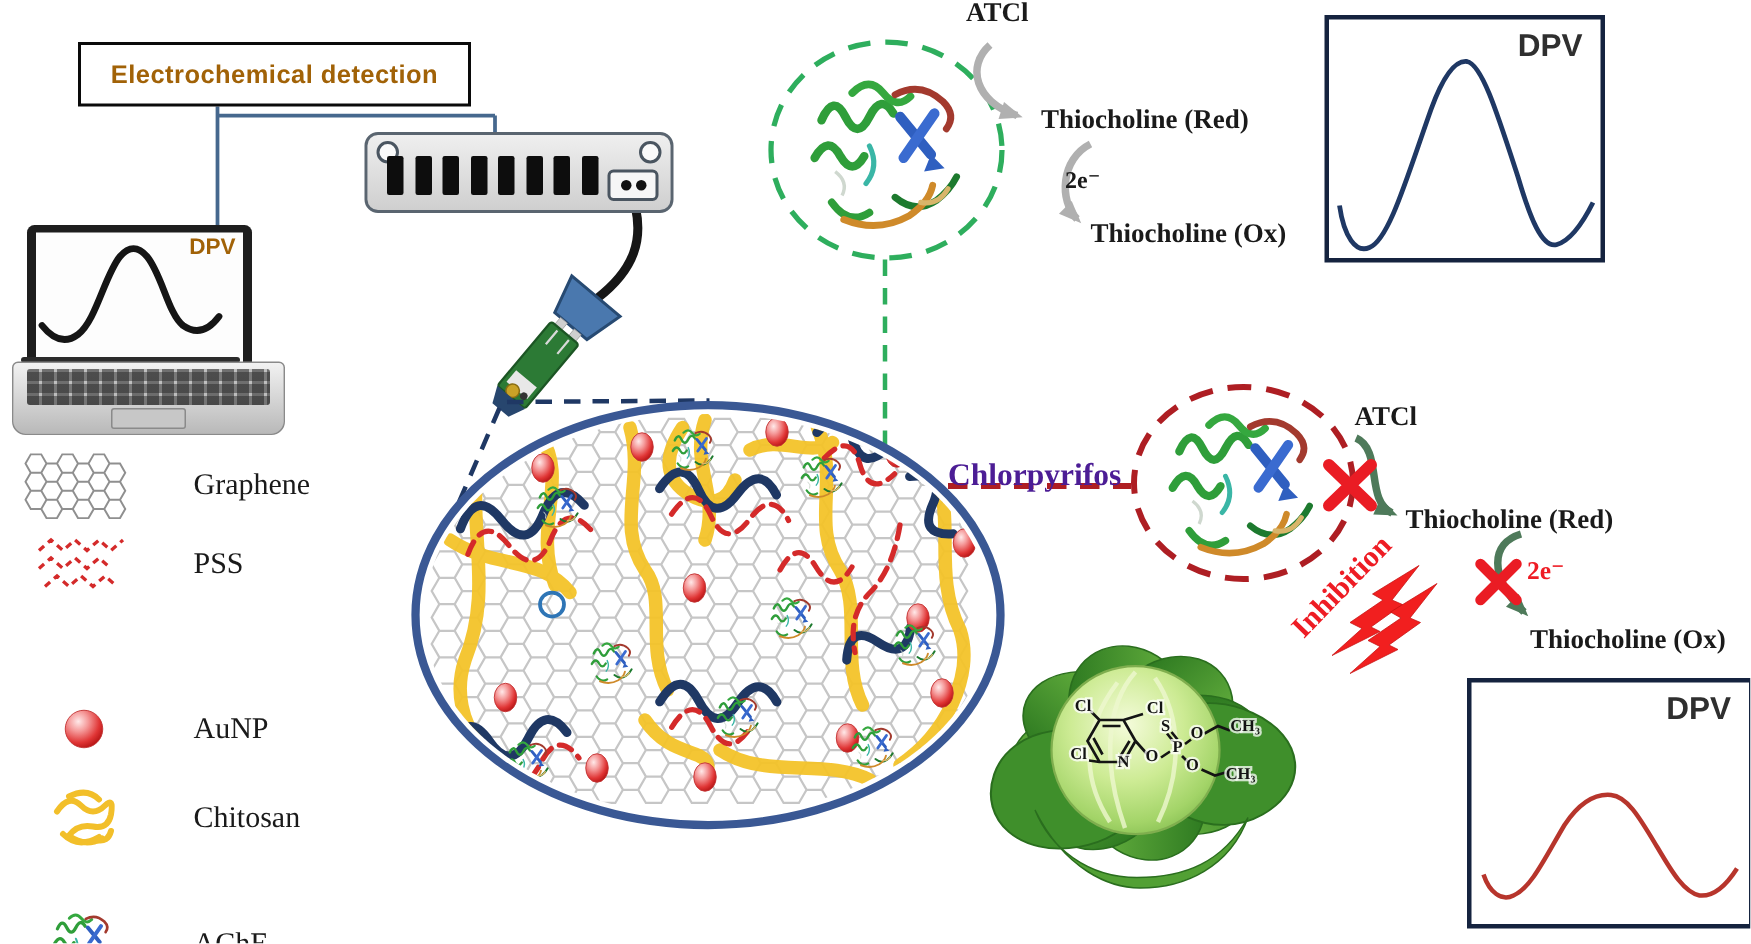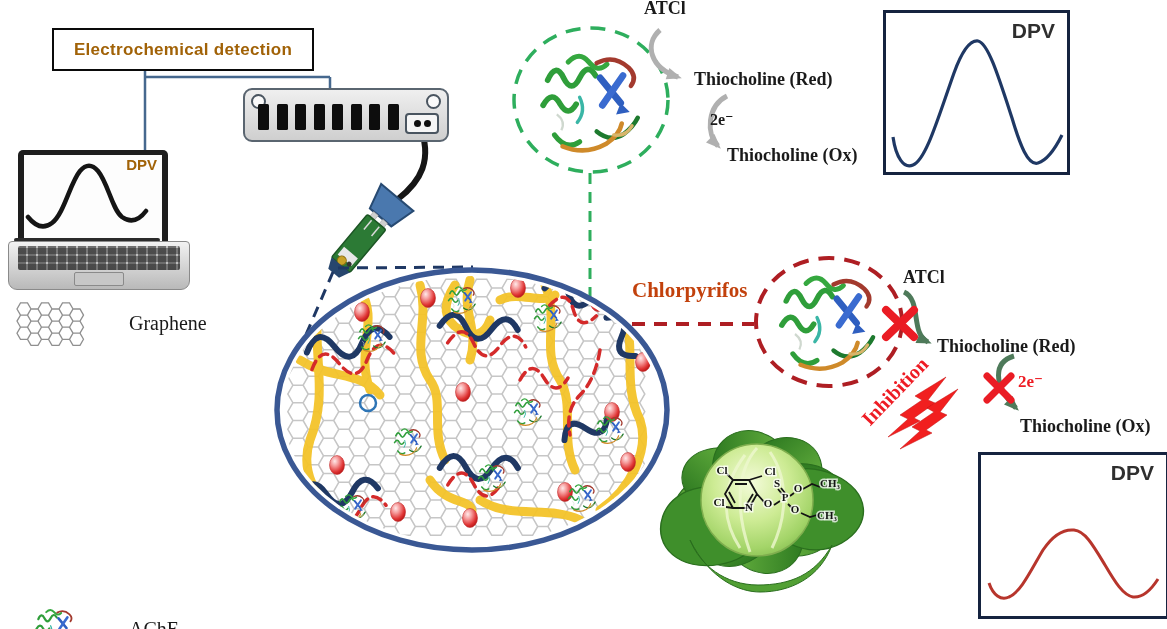--- a/index.html
+++ b/index.html
@@ -43,21 +43,21 @@
   .leg-row{display:flex;align-items:center;z-index:2;}
   .leg-icon{width:92px;display:flex;justify-content:center;align-items:center;}
   .leg-lbl{font-size:20px;margin-left:27px;color:#1a1a1a;}
 
   
   .rxn{font-size:18px;}
   #p1-atcl{left:644px;top:-2px;}
   #p1-red{left:694px;top:69px;}
   #p1-2e{left:710px;top:110px;font-size:16px;}
   #p1-ox{left:727px;top:145px;}
-  #chlor{left:632px;top:278px;font-size:21px;color:#c2410c;}
+  #chlor{left:632px;top:304px;font-size:21px;color:#4c1d95;}
   #p2-atcl{left:903px;top:267px;}
   #p2-red{left:937px;top:336px;}
   #p2-2e{left:1018px;top:371px;font-size:17px;color:#ee1c24;}
   #p2-ox{left:1020px;top:416px;}
   #inhib{left:828px;top:380px;width:134px;text-align:center;font-size:20px;color:#ee1c24;
          transform:rotate(-46deg);}
 
   
   .dpv-box{border:3px solid #15233f;background:#fff;z-index:2;}
   #dpv-top{left:883px;top:10px;width:181px;height:159px;}
@@ -321,20 +321,49 @@
   </div>
 
   <div class="abs leg-row" style="left:10px;top:300px">
     <div class="leg-icon">
       <svg width="80" height="46">
           <path id="hex-legend" d="M15.0,9.0L11.5,15.1L4.5,15.1L1.0,9.0L4.5,2.9L11.5,2.9ZM15.0,21.1L11.5,27.2L4.5,27.2L1.0,21.1L4.5,15.1L11.5,15.1ZM15.0,33.2L11.5,39.3L4.5,39.3L1.0,33.2L4.5,27.2L11.5,27.2ZM25.5,15.1L22.0,21.1L15.0,21.1L11.5,15.1L15.0,9.0L22.0,9.0ZM25.5,27.2L22.0,33.2L15.0,33.2L11.5,27.2L15.0,21.1L22.0,21.1ZM25.5,39.3L22.0,45.4L15.0,45.4L11.5,39.3L15.0,33.2L22.0,33.2ZM36.0,9.0L32.5,15.1L25.5,15.1L22.0,9.0L25.5,2.9L32.5,2.9ZM36.0,21.1L32.5,27.2L25.5,27.2L22.0,21.1L25.5,15.1L32.5,15.1ZM36.0,33.2L32.5,39.3L25.5,39.3L22.0,33.2L25.5,27.2L32.5,27.2ZM46.5,15.1L43.0,21.1L36.0,21.1L32.5,15.1L36.0,9.0L43.0,9.0ZM46.5,27.2L43.0,33.2L36.0,33.2L32.5,27.2L36.0,21.1L43.0,21.1ZM46.5,39.3L43.0,45.4L36.0,45.4L32.5,39.3L36.0,33.2L43.0,33.2ZM57.0,9.0L53.5,15.1L46.5,15.1L43.0,9.0L46.5,2.9L53.5,2.9ZM57.0,21.1L53.5,27.2L46.5,27.2L43.0,21.1L46.5,15.1L53.5,15.1ZM57.0,33.2L53.5,39.3L46.5,39.3L43.0,33.2L46.5,27.2L53.5,27.2ZM67.5,15.1L64.0,21.1L57.0,21.1L53.5,15.1L57.0,9.0L64.0,9.0ZM67.5,27.2L64.0,33.2L57.0,33.2L53.5,27.2L57.0,21.1L64.0,21.1ZM67.5,39.3L64.0,45.4L57.0,45.4L53.5,39.3L57.0,33.2L64.0,33.2Z" stroke="#8f8f8f" stroke-width="1.3" fill="none"></path>
         </svg>
     </div>
     <span class="leg-lbl">Graphene</span>
   </div>
+  <div class="abs leg-row" style="left:10px;top:356px">
+    <div class="leg-icon">
+      <svg width="66" height="40" stroke="#d42a2a" stroke-width="2.2" fill="none" stroke-dasharray="4.5 3.5">
+        <path d="M3,11 L11,4 L19,11 L27,4 L35,11 L43,4 L51,11 L59,4"></path>
+        <path d="M3,23 L11,16 L19,23 L27,16 L35,23 L43,16 L51,23"></path>
+        <path d="M7,35 L15,28 L23,35 L31,28 L39,35 L47,28 L55,35"></path>
+      </svg>
+    </div>
+    <span class="leg-lbl">PSS</span>
+  </div>
+  <div class="abs leg-row" style="left:10px;top:471px">
+    <div class="leg-icon">
+      <svg width="30" height="30">
+          <circle cx="15" cy="15" r="12.5" fill="url(#gAu)" stroke="#c23333" stroke-width=".6"></circle>
+        </svg>
+    </div>
+    <span class="leg-lbl">AuNP</span>
+  </div>
+  <div class="abs leg-row" style="left:10px;top:520px">
+    <div class="leg-icon">
+      <svg width="50" height="50" stroke="#f2bf2a" stroke-width="4" fill="none" stroke-linecap="round">
+        <path d="M7,21 q8,-12 16,-4 q8,8 16,0 q6,-6 4,6 q-2,10 -12,8 q-10,-2 -16,6 q10,8 22,2"></path>
+        <path d="M11,36 q10,10 24,2"></path>
+        <path d="M15,11 q12,-6 20,2"></path>
+        <path d="M33,40 q8,2 10,-6"></path>
+      </svg>
+    </div>
+    <span class="leg-lbl">Chitosan</span>
+  </div>
   <div class="abs leg-row" style="left:10px;top:606px">
     <div class="leg-icon">
       <svg width="46" height="46">
           <use href="#protein" transform="scale(.44)"></use>
         </svg>
     </div>
     <span class="leg-lbl">AChE</span>
   </div>
 
   <span class="abs serifb rxn" id="p1-atcl">ATCl</span>

